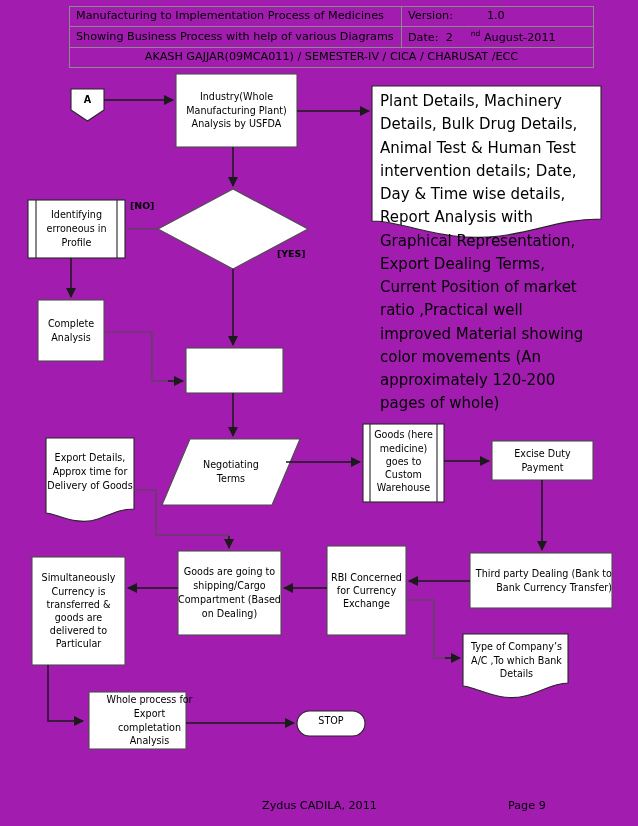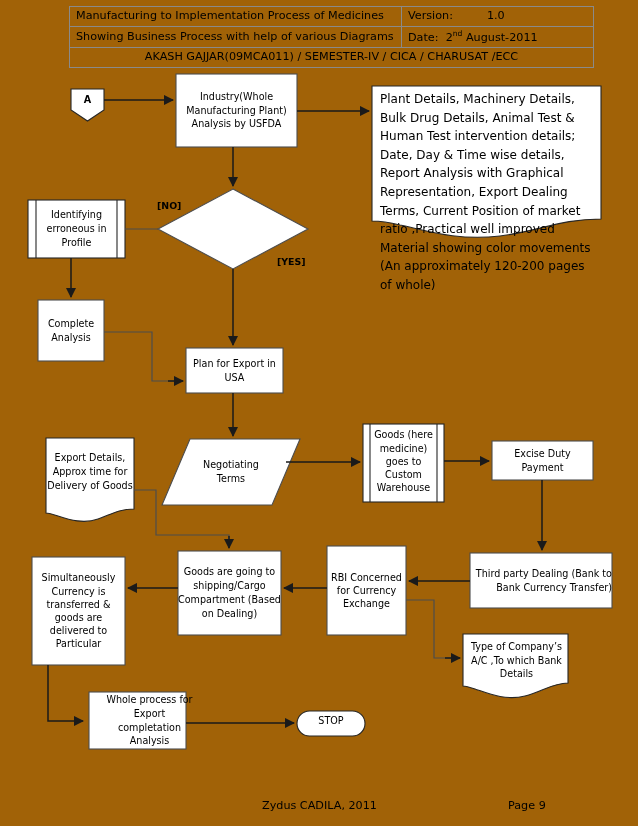--- a/index.html
+++ b/index.html
@@ -9,21 +9,21 @@
   }
   body {
     font-family: "DejaVu Sans", "Liberation Sans", sans-serif;
     color: #000000;
   }
   #page {
     position: relative;
     width: 638px;
     height: 826px;
     overflow: hidden;
-    background: #a16207;
+    background: #a21caf;
   }
 
   
   #header-table {
     position: absolute;
     left: 69px;
     top: 6px;
     width: 500px;
     border-collapse: collapse;
     table-layout: fixed;
@@ -33,21 +33,21 @@
     font-size: 11.2px;
     padding: 3px 6px;
     line-height: 1.15;
     color: #000;
     vertical-align: middle;
     white-space: nowrap;
   }
   .hdr-left { width: 319px; }
   .hdr-right { width: 179px; }
   .hdr-center { text-align: center; }
-  .sup { font-size: 7.6px; vertical-align: super; }
+  .sup { font-size: 7.6px; vertical-align: super; margin-left: 18px; }
   .vspace { display:inline-block; width: 34px; }
 
   
   #canvas {
     position: absolute;
     left: 0; top: 0;
     width: 638px;
     height: 826px;
   }
   .shape-stroke {
@@ -80,21 +80,21 @@
     text-align: center;
     font-size: 9.6px;
     line-height: 1.45;
     color: #000;
     pointer-events: none;
   }
   .node-text.tight { line-height: 1.38; }
 
   .note-text {
     position: absolute;
-    font-size: 12px;
+    font-size: 15px;
     line-height: 1.55;
     color: #000;
     text-align: left;
   }
 
   .edge-label {
     position: absolute;
     font-size: 9.4px;
     font-weight: bold;
     color: #000;
@@ -246,27 +246,26 @@
 
   <div class="connector-letter" style="left:71px; top:89px; width:33px; height:21px;">A</div>
 
   <div class="node-text" style="left:176px; top:74px; width:121px; height:73px;">Industry(Whole Manufacturing Plant) Analysis by USFDA</div>
 
   <div class="note-text" style="left:380px; top:90px; width:214px;">Plant Details, Machinery Details, Bulk Drug Details, Animal Test &amp; Human Test intervention details; Date, Day &amp; Time wise details, Report Analysis with Graphical Representation, Export Dealing Terms, Current Position of market ratio ,Practical well improved Material showing color movements (An approximately 120-200 pages  of whole)</div>
 
   <div class="node-text" style="left:36px; top:200px; width:81px; height:58px;">Identifying erroneous in Profile</div>
 
 
-  <div class="edge-label" style="left:157px; top:200px;">[NO]</div>
-
-  <div class="edge-label" style="left:241px; top:256px;padding-left:36px;">[YES]</div>
+  <div class="edge-label" style="left:130px; top:200px;">[NO]</div>
+
+  <div class="edge-label" style="left:241px; top:248px;padding-left:36px;">[YES]</div>
 
   <div class="node-text" style="left:38px; top:300px; width:66px; height:61px;">Complete Analysis</div>
 
-  <div class="node-text" style="left:186px; top:348px; width:97px; height:45px;">Plan for Export in USA</div>
 
   <div class="node-text" style="left:46px; top:441px; width:88px; height:62px;">Export Details, Approx time for Delivery of Goods</div>
 
   <div class="node-text" style="left:190px; top:443px; width:82px; height:58px;">Negotiating Terms</div>
 
   <div class="node-text tight" style="left:370px; top:424px; width:67px; height:75px;">Goods (here medicine) goes to Custom Warehouse</div>
 
   <div class="node-text" style="left:492px; top:441px; width:101px; height:39px;">Excise Duty Payment</div>
 
   <div class="node-text tight" style="left:32px; top:557px; width:93px; height:108px;">Simultaneously Currency is transferred &amp; goods are delivered to Particular</div>

